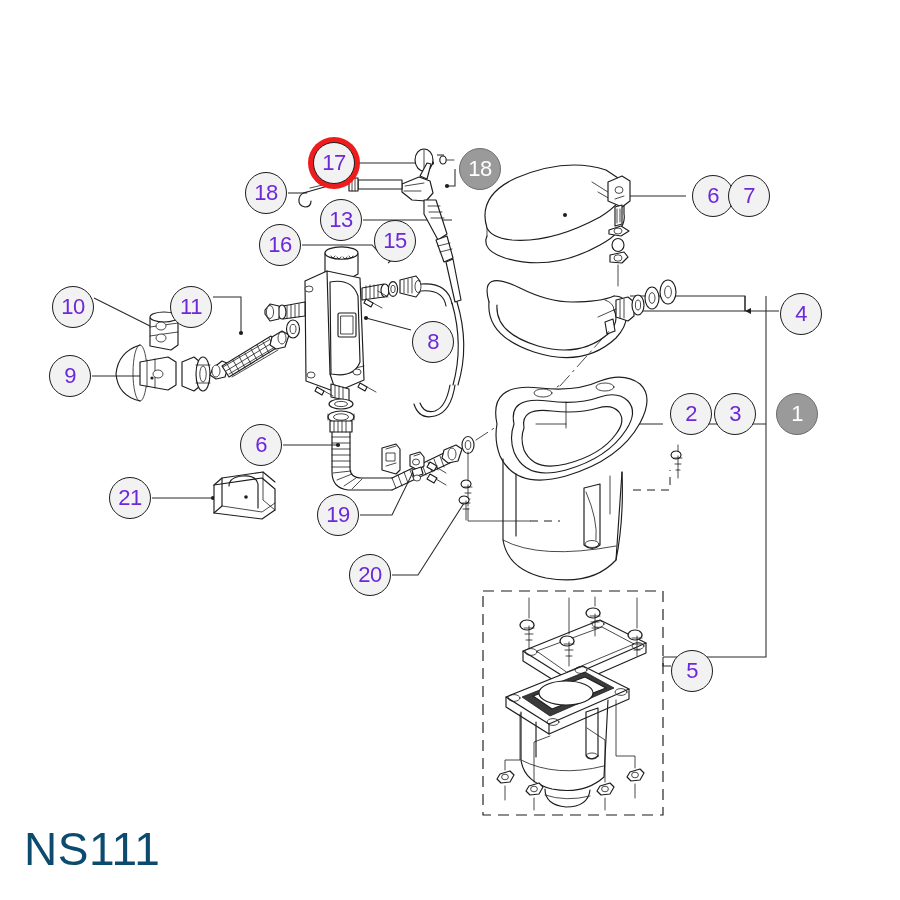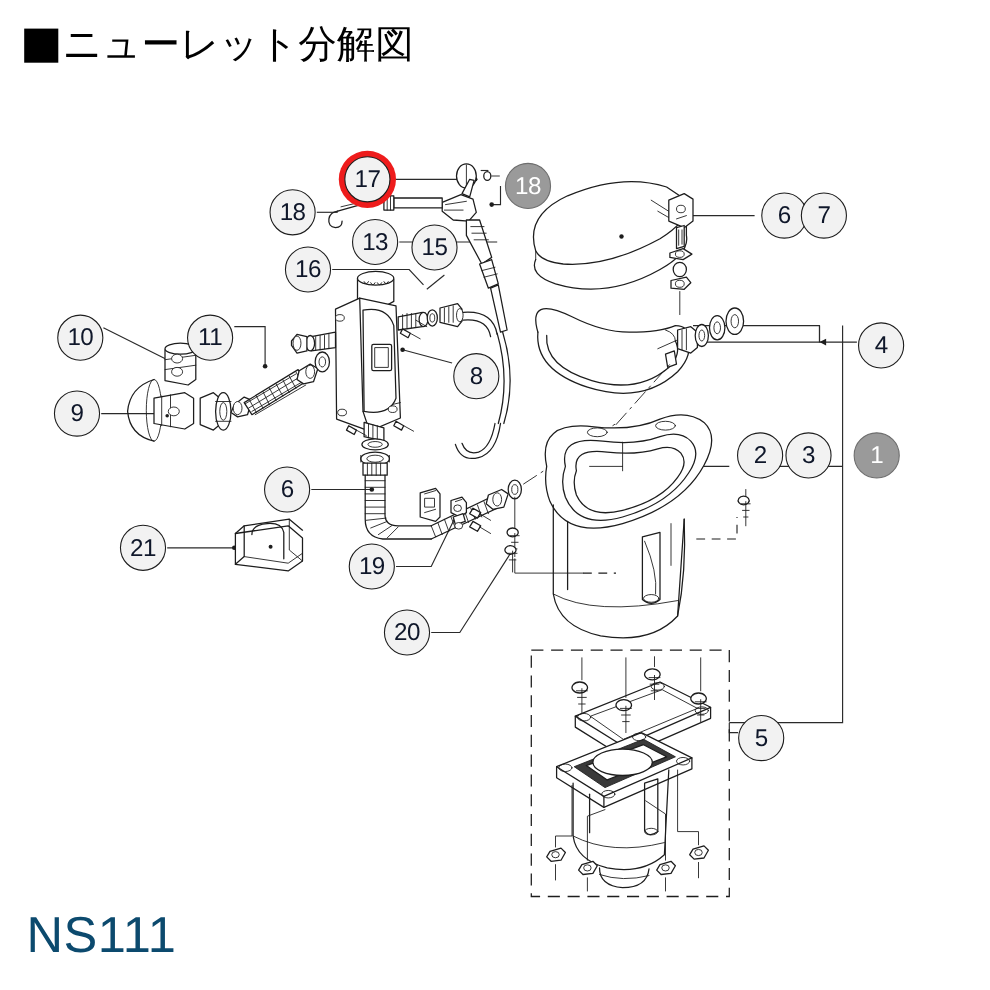--- a/index.html
+++ b/index.html
@@ -41,44 +41,40 @@
 
   
   .callout{
     position:absolute;
     width:42px;height:42px;border-radius:50%;
     display:flex;align-items:center;justify-content:center;
     box-sizing:border-box;
     background:#f2f2f2;
     border:1.6px solid #1d1d1d;
     font-size:22px;line-height:22px;font-weight:400;
-    color:#0f172a;
+    color:#6d28d9;
     letter-spacing:-0.5px;
     z-index:7;
     user-select:none;
   }
   .callout.filled{
     background:#9a9a9a;
     border-color:#6e6e6e;
     color:#ffffff;
   }
   .callout.ringed{
     box-shadow:0 0 0 5px #ee1c1c;
     z-index:9;
   }
 </style>
 </head>
 <body>
 
 <div id="page">
 
-  <div class="title-row">
-    <span class="title-marker"></span>
-    <span class="title-text">ニューレット分解図</span>
-  </div>
 
   <div class="model-code">NS111</div>
 
   <svg id="art" viewBox="0 0 900 900" xmlns="http://www.w3.org/2000/svg">
     <defs>
       <style>
         .ln   { fill:none; stroke:#1d1d1d; stroke-width:1.15; stroke-linecap:round; stroke-linejoin:round; }
         .lnT  { fill:none; stroke:#1d1d1d; stroke-width:0.8;  stroke-linecap:round; stroke-linejoin:round; }
         .lead { fill:none; stroke:#2a2a2a; stroke-width:1.05; }
         .dash { fill:none; stroke:#1d1d1d; stroke-width:1.15; stroke-dasharray:11 7; }
@@ -524,21 +520,21 @@
     </div>
     <div class="callout" style="left:245px;top:172px;">
       <span>18</span>
     </div>
     <div class="callout filled" style="left:459px;top:148px;">
       <span>18</span>
     </div>
     <div class="callout" style="left:320px;top:199px;">
       <span>13</span>
     </div>
-    <div class="callout" style="left:374px;top:204px;">
+    <div class="callout" style="left:374px;top:220px;">
       <span>15</span>
     </div>
     <div class="callout" style="left:259px;top:224px;">
       <span>16</span>
     </div>
 
     <div class="callout" style="left:692px;top:175px;">
       <span>6</span>
     </div>
     <div class="callout" style="left:728px;top:175px;">

